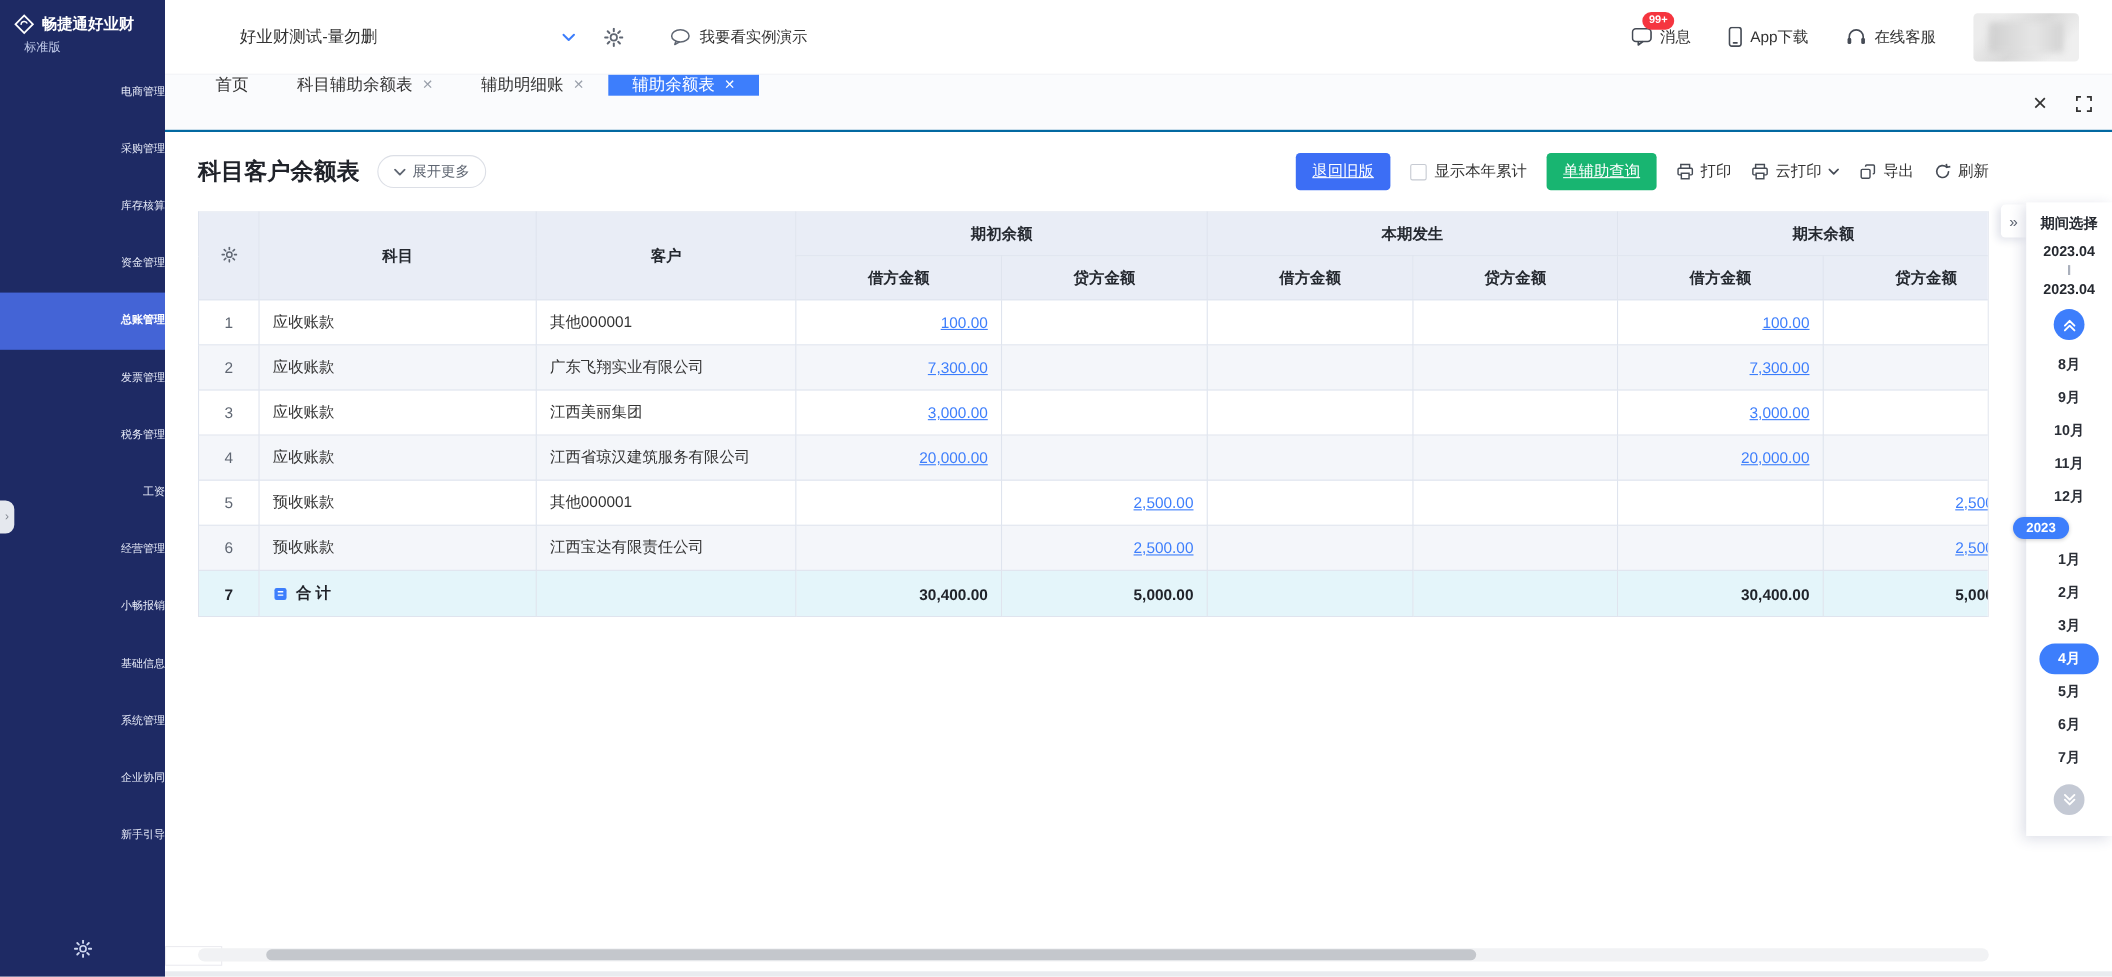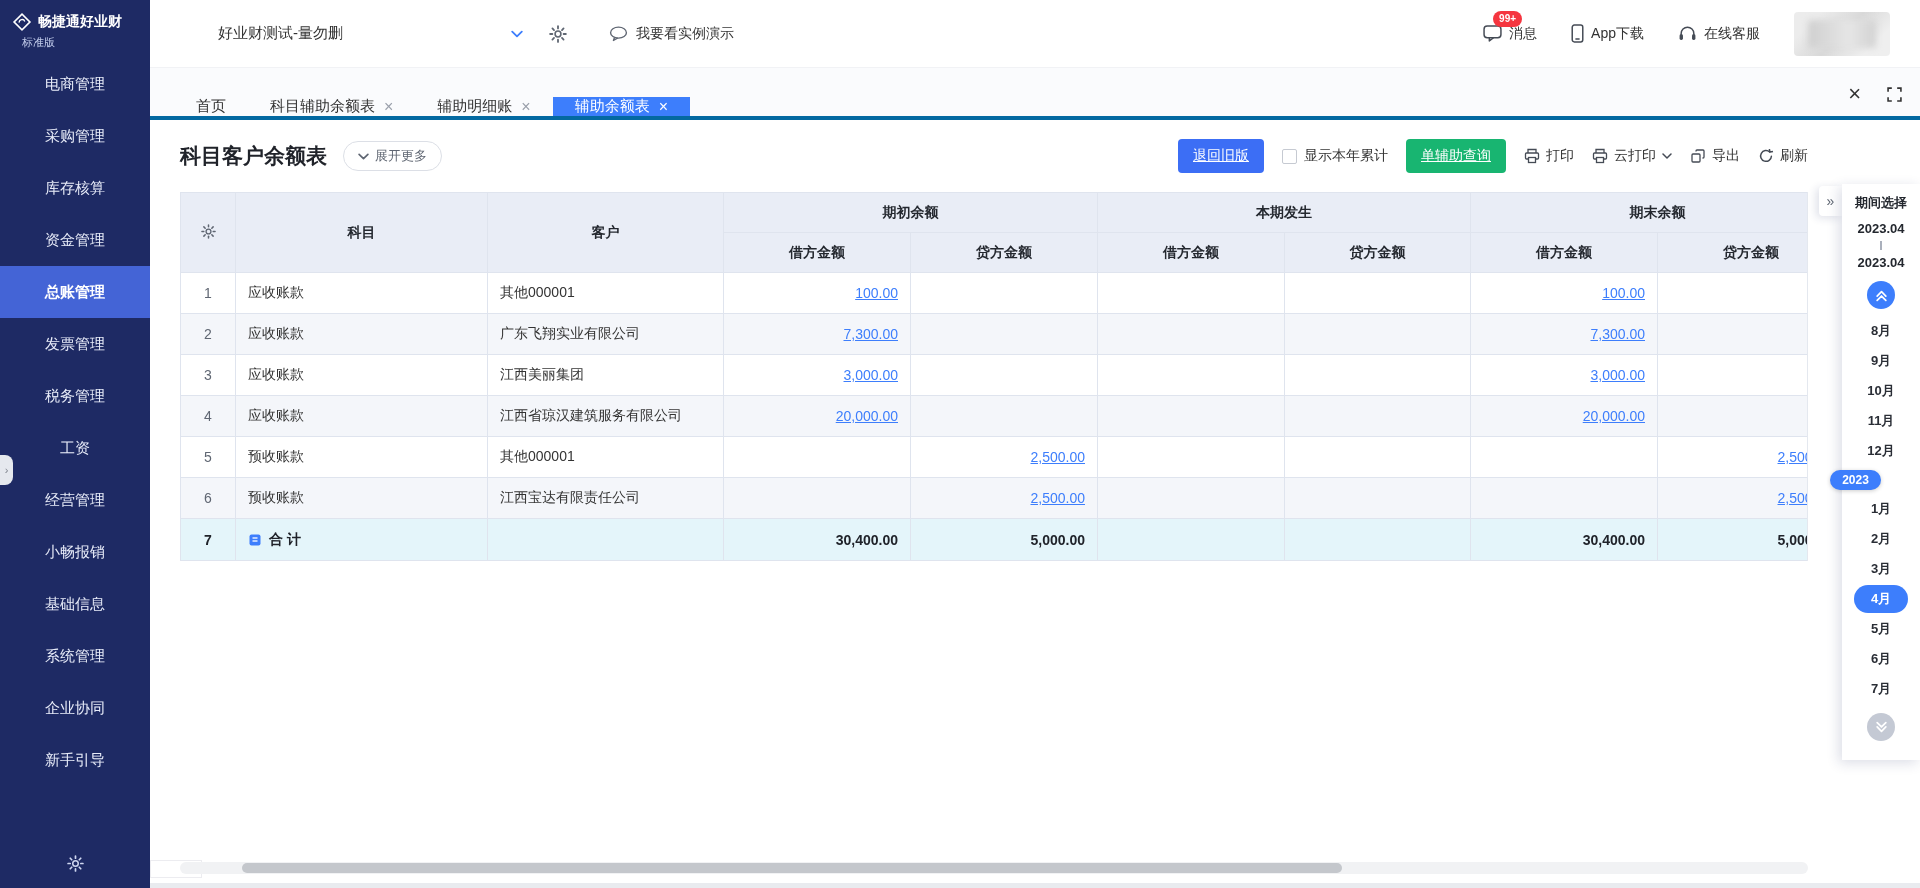--- a/index.html
+++ b/index.html
@@ -7,21 +7,21 @@
     font-family:"Liberation Sans","DejaVu Sans",sans-serif; background:#fff; }
   .app { width:1920px; height:888px; display:flex; position:relative; }
 
   
   .sidebar { width:150px; background:#1e2a64; flex-shrink:0; display:flex; flex-direction:column; z-index:3; }
   .logo { padding:12px 8px 4px 12px; color:#fff; }
   .logo-line1 { display:flex; align-items:center; gap:6px; }
   .logo-title { font-size:14px; font-weight:bold; color:#fff; white-space:nowrap; }
   .logo-edition { font-size:11px; color:#c3cdec; margin:3px 0 0 10px; }
   .menu { flex:1; margin-top:4px; }
-  .menu-item { height:52px; line-height:52px; text-align:center; color:#e8ecf9; font-size:15px; cursor:pointer; }
+  .menu-item { height:52px; line-height:52px; text-align:right; color:#e8ecf9; font-size:10px; cursor:pointer; }
   .menu-item.active { background:#4464d6; color:#fff; font-weight:bold; }
   .sidebar-gear { text-align:center; padding:8px 0 12px; color:#cfd7f0; }
 
   
   .main { flex:1; display:flex; flex-direction:column; min-width:0; position:relative; }
 
   
   .topbar { height:68px; background:#fff; display:flex; align-items:center; padding:0 30px 0 24px; border-bottom:1px solid #f1f2f5; }
   .org-select { width:305px; display:flex; align-items:center; justify-content:space-between; font-size:15px; color:#333; cursor:pointer;margin-left:44px; }
   .org-chev { color:#3d7efc; }
@@ -30,21 +30,21 @@
   .demo-link svg { color:#5f6672; }
   .topbar-right { margin-left:auto; display:flex; align-items:center; gap:34px; }
   .tb-item { display:flex; align-items:center; gap:7px; font-size:14px; color:#333; cursor:pointer; position:relative; }
   .tb-item svg { color:#454b55; }
   .badge { position:absolute; top:-14px; left:10px; background:#f5353f; color:#fff; font-size:10px; line-height:1;
     padding:3px 6px; border-radius:9px; font-weight:bold; }
   .avatar { width:96px; height:44px; border-radius:4px; background:linear-gradient(135deg,#ececec 20%,#d9d9d9 50%,#efefef 80%); position:relative; overflow:hidden; cursor:pointer; }
   .avatar::after { content:""; position:absolute; inset:8px 14px; background:linear-gradient(90deg,#cfcfcf,#e6e6e6 60%,#d2d2d2); filter:blur(3px); border-radius:3px; }
 
   
-  .tabbar { height:52px; background:#fafbfd; display:flex; align-items:flex-end; padding-left:24px; position:relative; border-bottom:4px solid #0369a1; }
+  .tabbar { height:52px; background:#fafbfd; display:flex; align-items:flex-start; padding-left:24px; position:relative; border-bottom:2px solid #0369a1; }
   .tab { display:flex; align-items:center; gap:9px; padding:0 22px; font-size:15px; color:#333; cursor:pointer; white-space:nowrap; }
   .tab .tab-close { color:#9aa0ab; font-size:16px; line-height:1; }
   .tab.active { background:#3d7efc; color:#fff; }
   .tab.active .tab-close { color:#fff; }
   .tabbar-right { position:absolute; right:18px; top:0; height:52px; display:flex; align-items:center; gap:26px; color:#333; }
   .tabbar-right .x { font-size:22px; line-height:1; cursor:pointer; color:#333; }
   .tabbar-right svg { cursor:pointer; }
 
   
   .content { flex:1; background:#fff; position:relative; padding-left:30px; }

